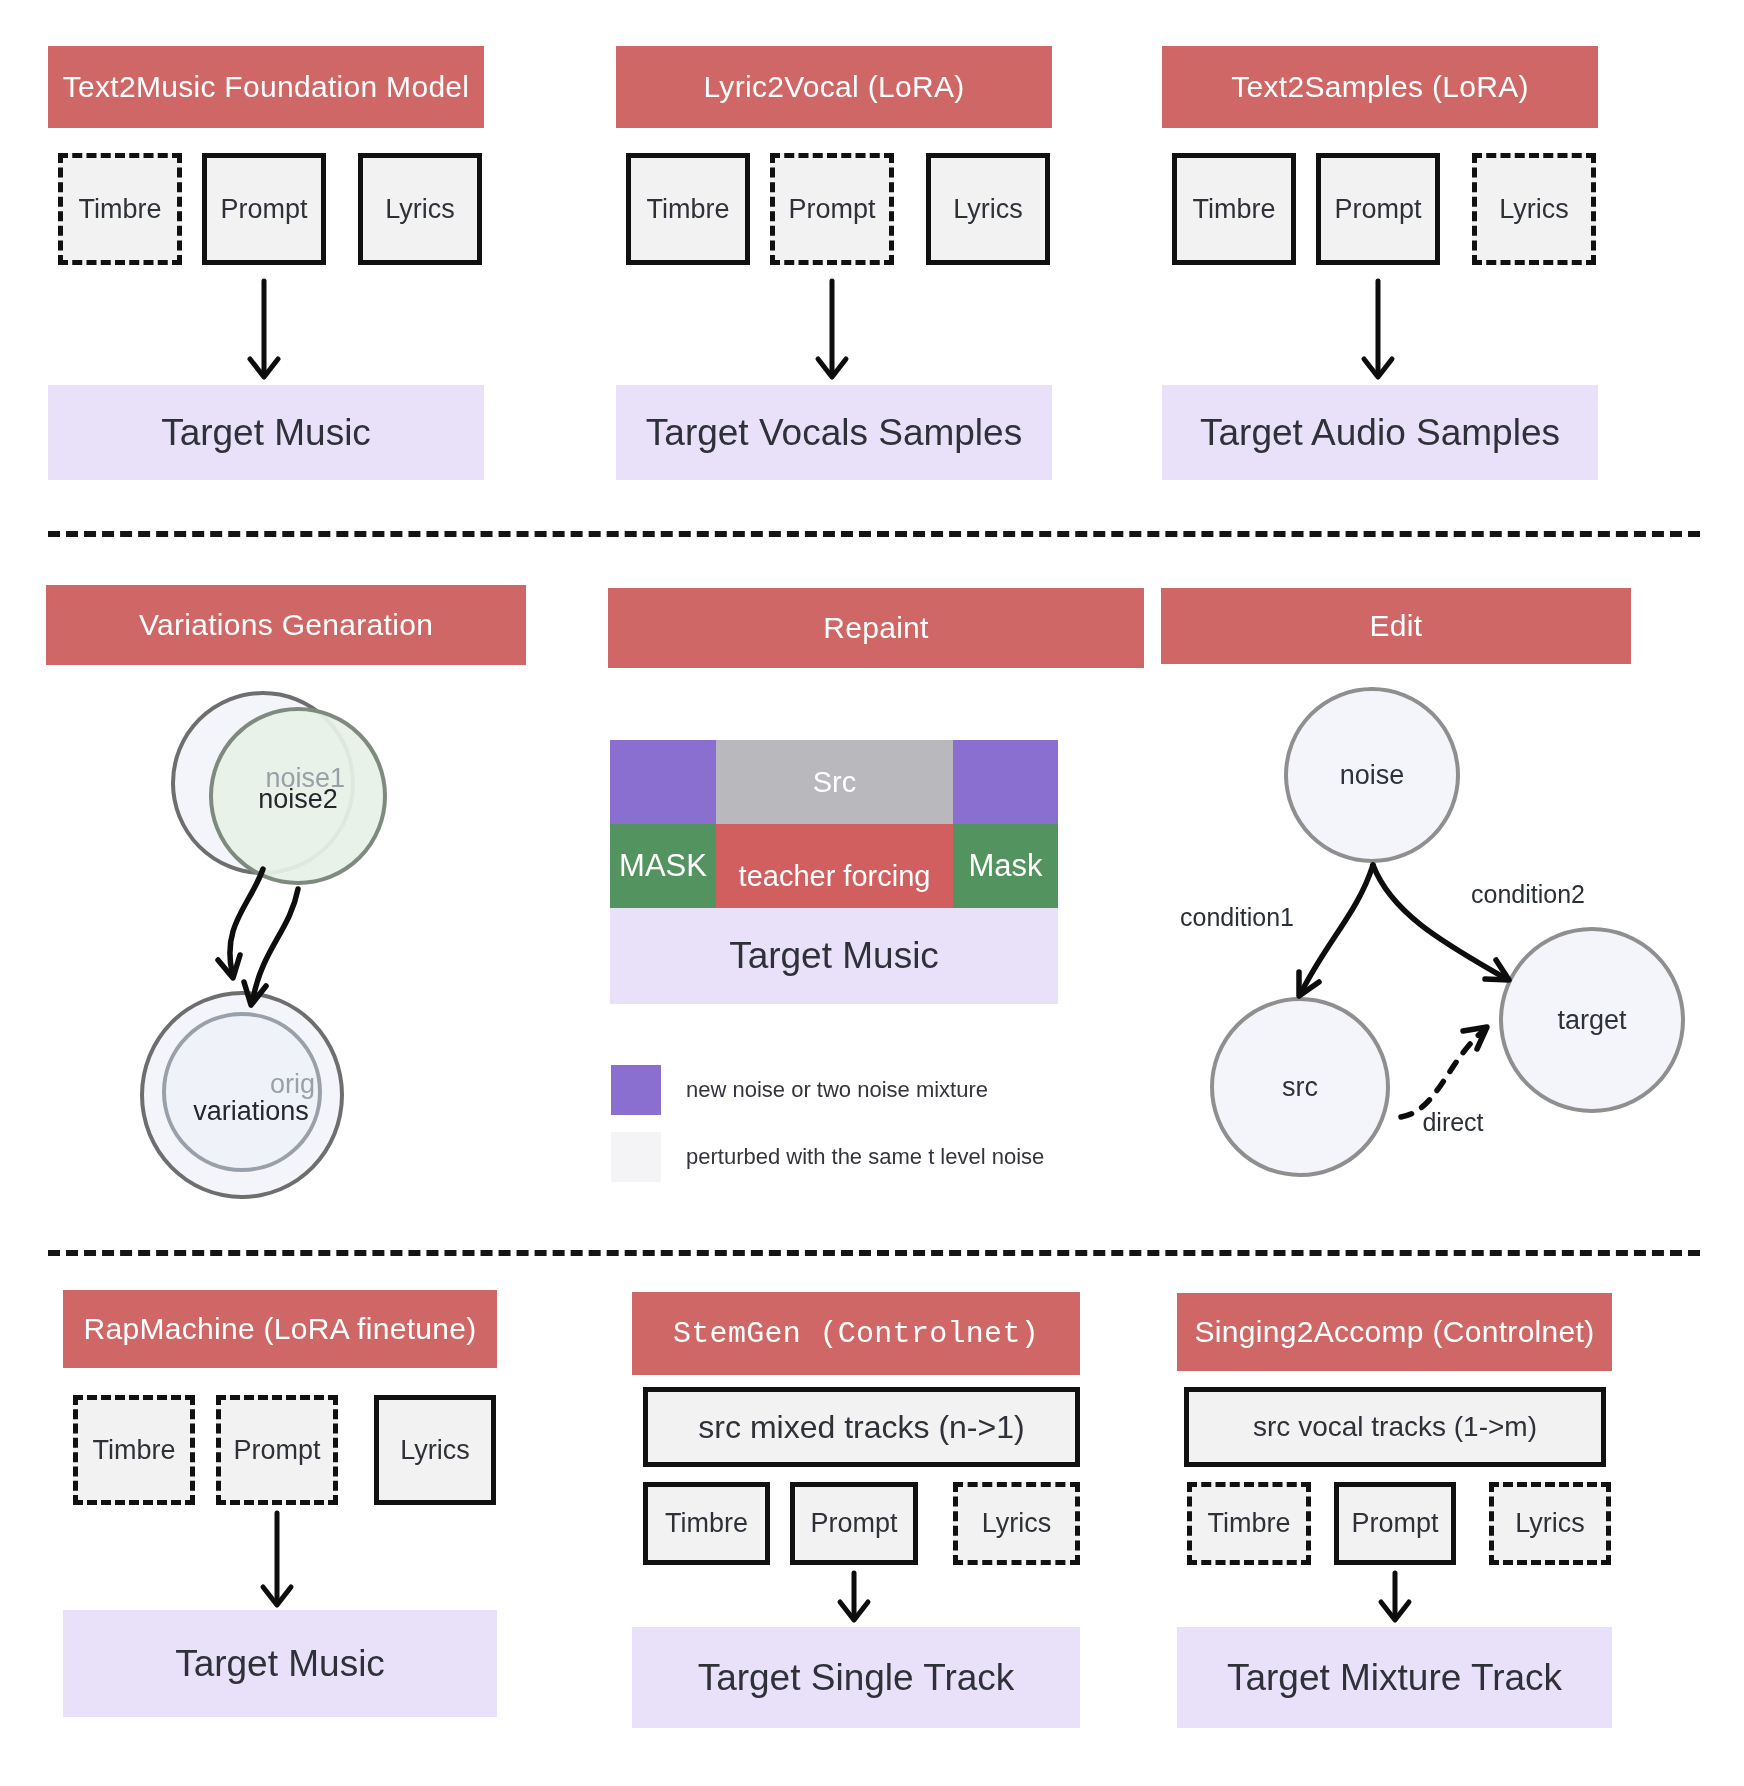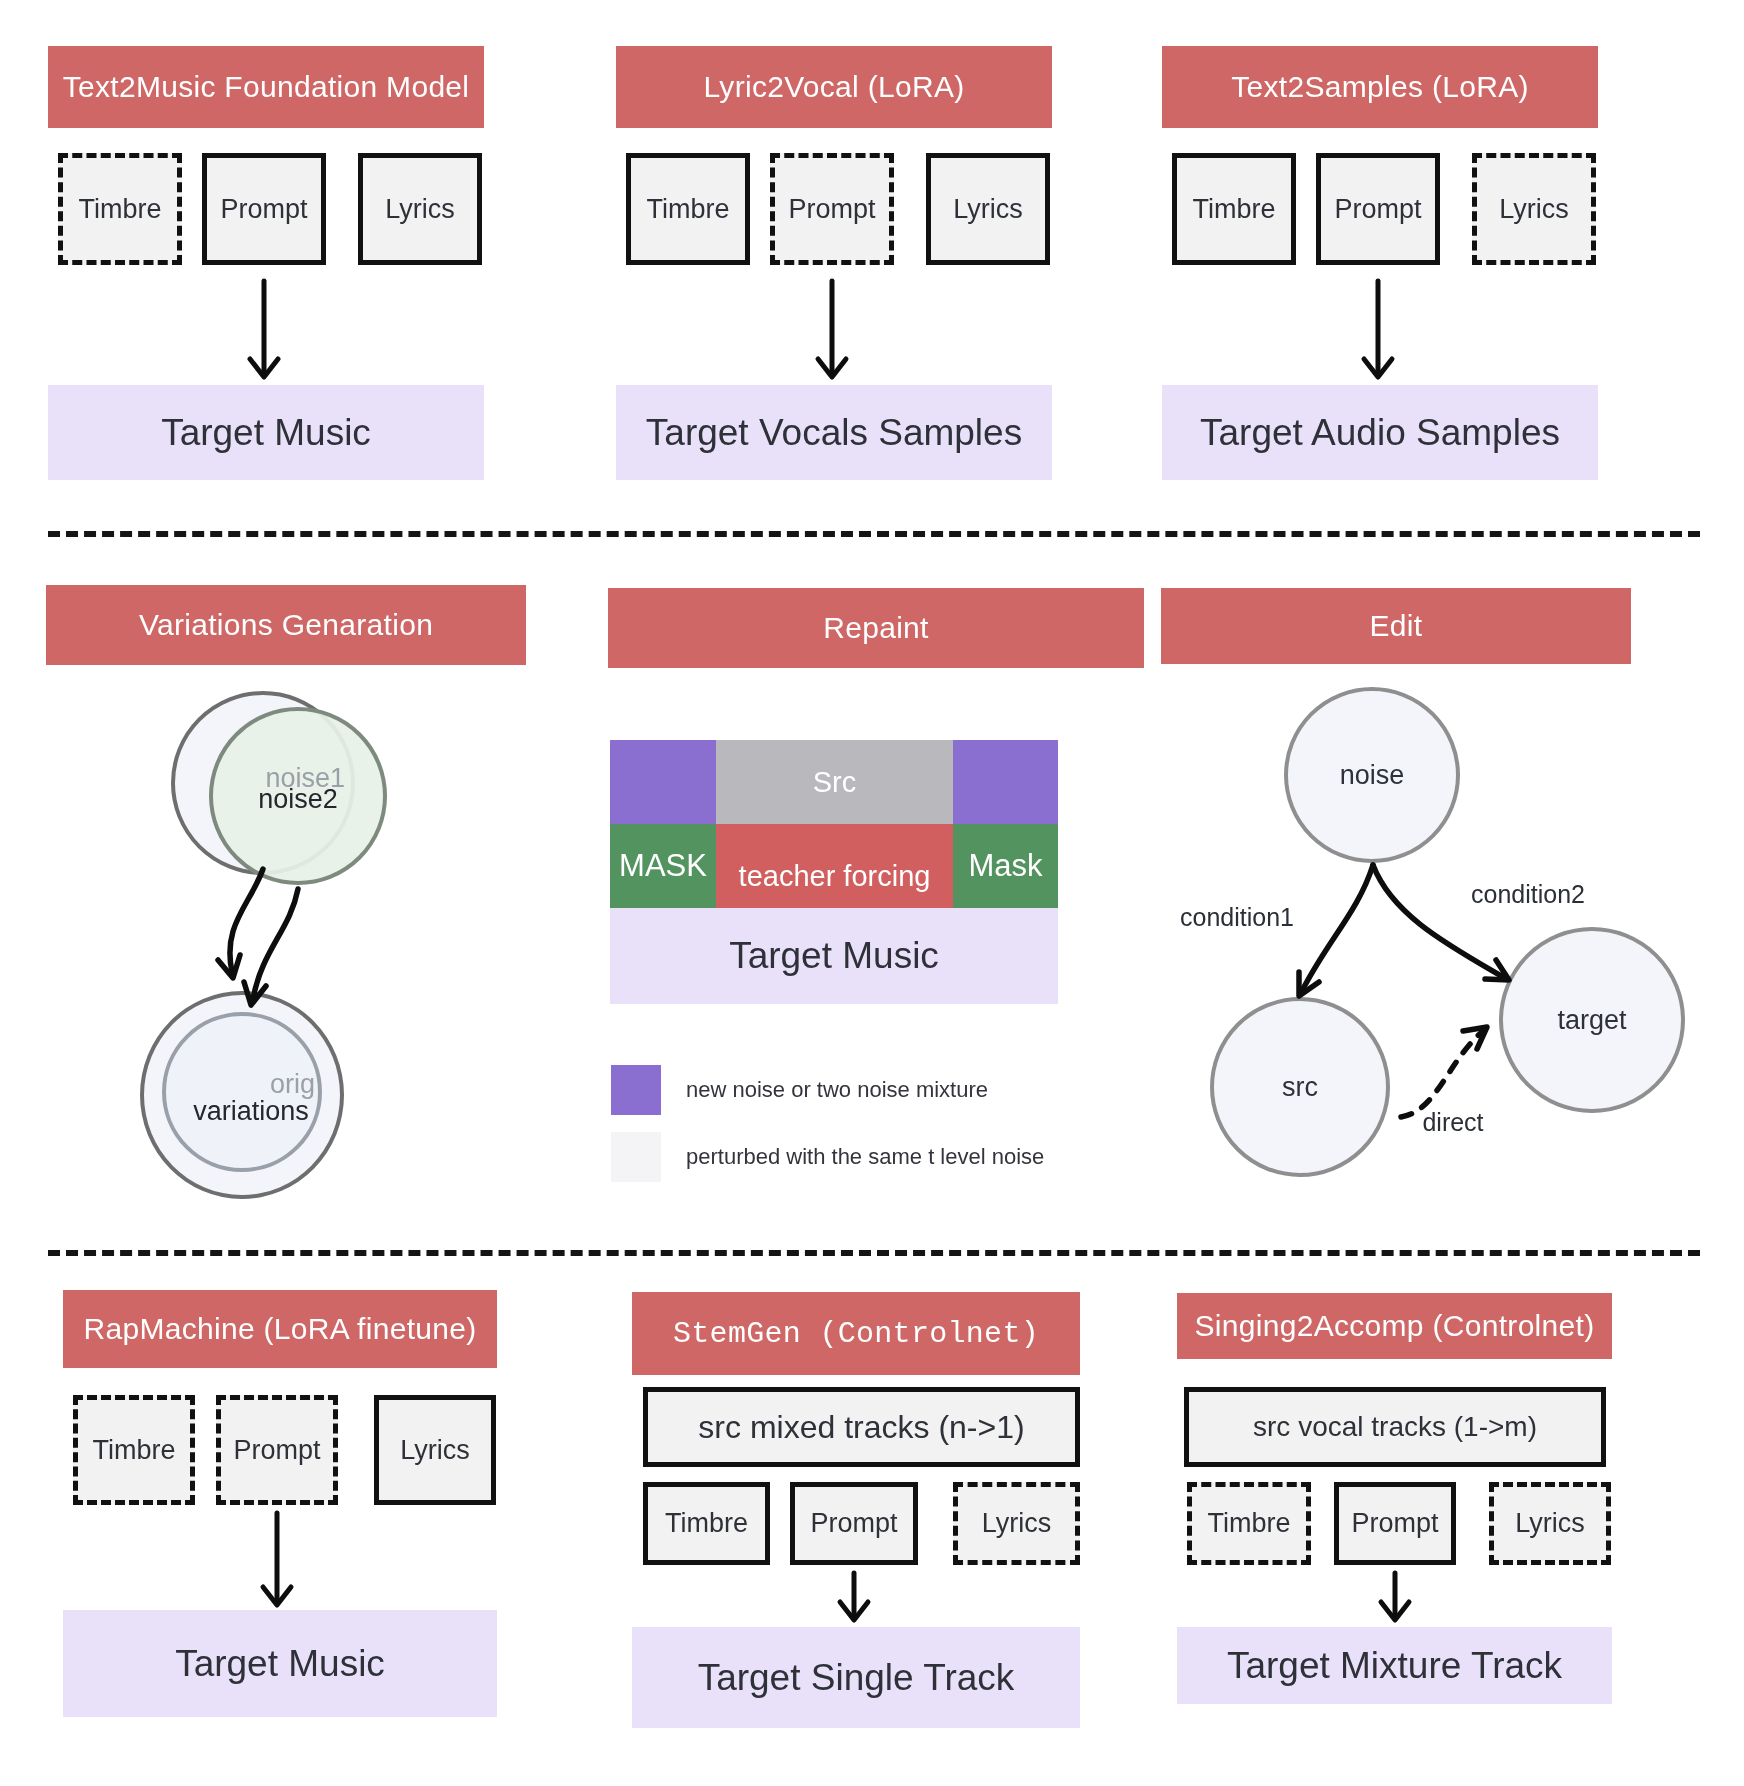--- a/index.html
+++ b/index.html
@@ -139,26 +139,26 @@
   <div class="panel">
     <div class="hdr" style="left:632px; top:1292px; width:448px; height:83px;font-family:Liberation Mono, monospace;">StemGen (Controlnet)</div>
     <div class="inbox solid" style="left:643px; top:1387px; width:437px; height:80px; font-size:32px;">src mixed tracks (n-&gt;1)</div>
     <div class="inbox solid" style="left:643px; top:1482px; width:127px; height:83px;">Timbre</div>
     <div class="inbox solid" style="left:790px; top:1482px; width:128px; height:83px;">Prompt</div>
     <div class="inbox dashed" style="left:953px; top:1482px; width:127px; height:83px;">Lyrics</div>
     <div class="target" style="left:632px; top:1627px; width:448px; height:101px;">Target Single Track</div>
   </div>
 
   <div class="panel">
-    <div class="hdr" style="left:1177px; top:1293px; width:435px; height:66px;">Singing2Accomp (Controlnet)</div>
+    <div class="hdr" style="left:1177px; top:1293px; width:435px; height:78px;">Singing2Accomp (Controlnet)</div>
     <div class="inbox solid" style="left:1184px; top:1387px; width:422px; height:80px; font-size:28px;">src vocal tracks (1-&gt;m)</div>
     <div class="inbox dashed" style="left:1187px; top:1482px; width:124px; height:83px;">Timbre</div>
     <div class="inbox solid" style="left:1334px; top:1482px; width:122px; height:83px;">Prompt</div>
     <div class="inbox dashed" style="left:1489px; top:1482px; width:122px; height:83px;">Lyrics</div>
-    <div class="target" style="left:1177px; top:1627px; width:435px; height:77px;">Target Mixture Track</div>
+    <div class="target" style="left:1177px; top:1627px; width:435px; height:101px;">Target Mixture Track</div>
   </div>
 
   
   <svg class="overlay" width="1744" height="1786" viewBox="0 0 1744 1786">
     <g stroke="#0d0d0d" stroke-width="5" fill="none" stroke-linecap="round" stroke-linejoin="round">
 
       <g>
         <path d="M264 281 V371"></path>
           <path d="M250 359 L264 377 L278 359"></path>
       </g>

